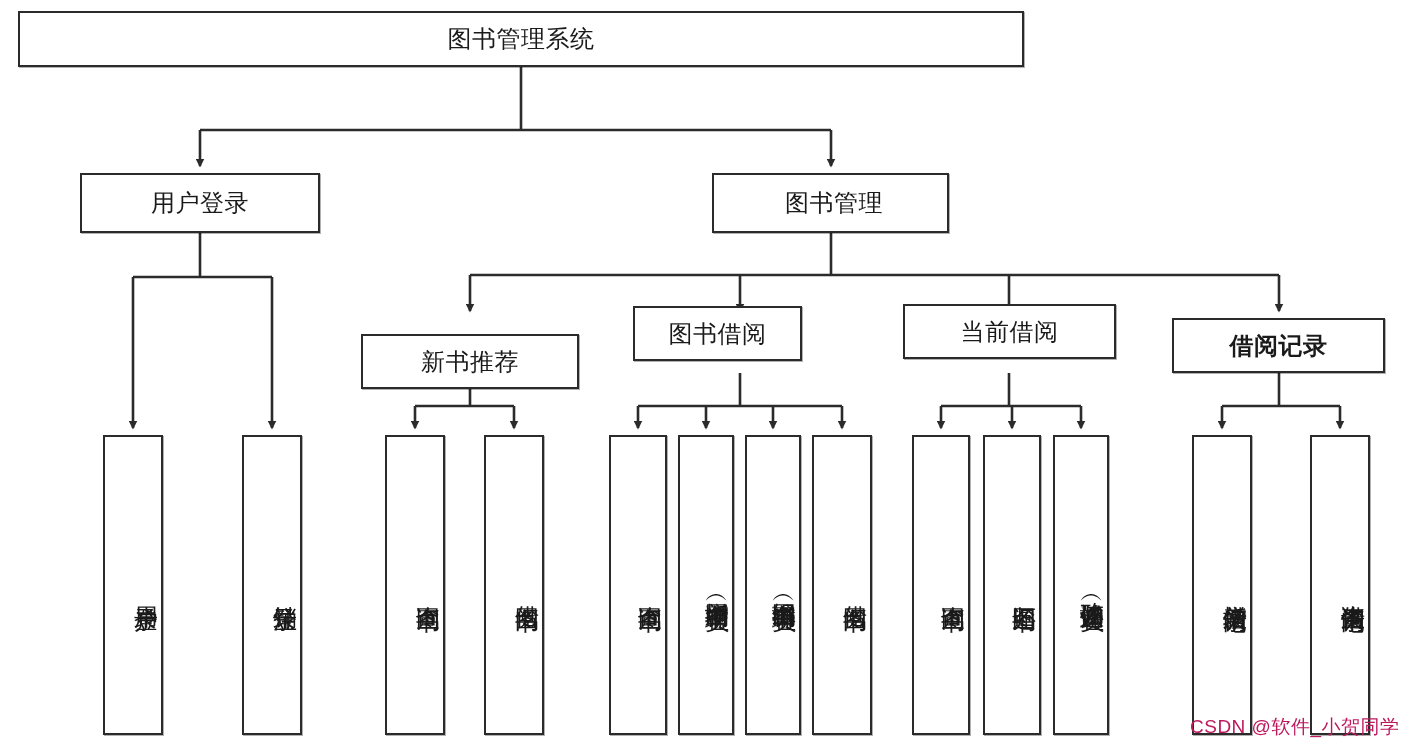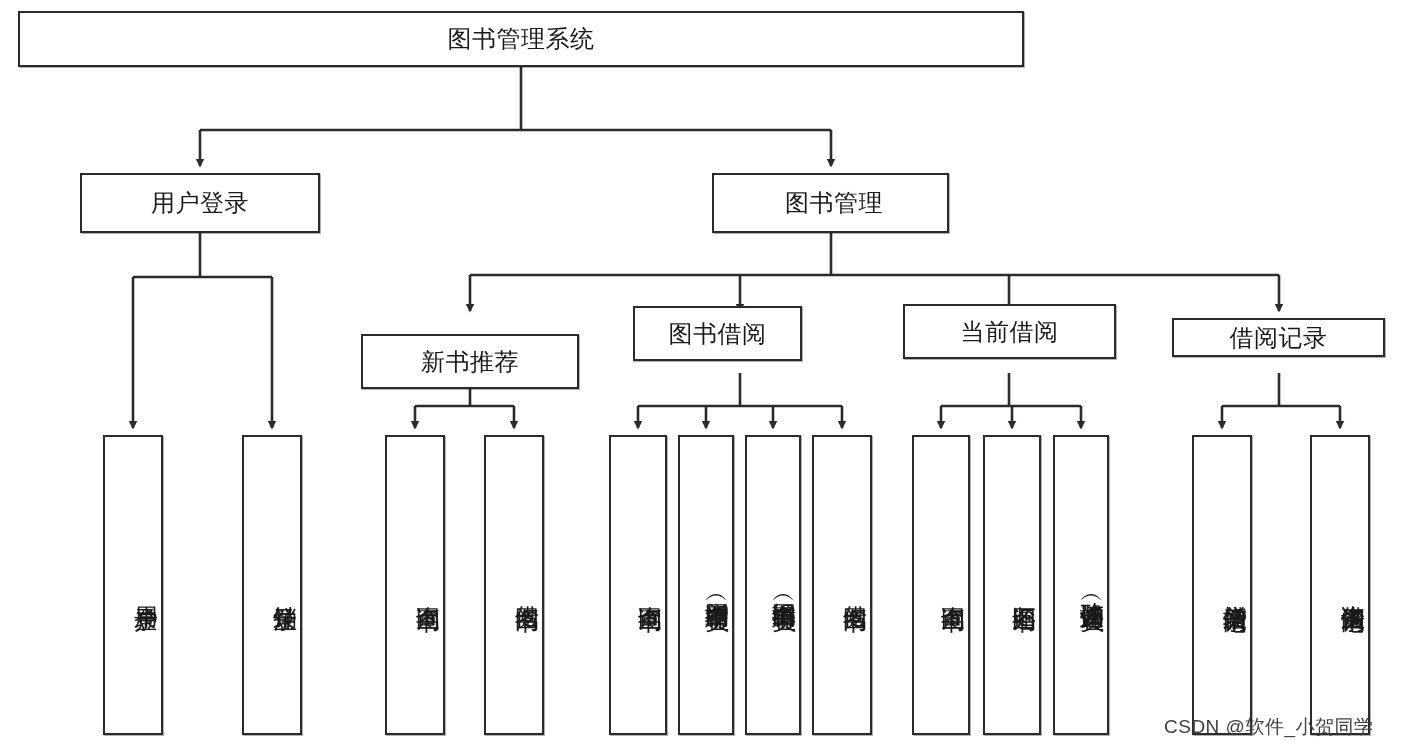--- a/index.html
+++ b/index.html
@@ -122,31 +122,31 @@
   </svg>
 
   <div class="node horiz" id="root-node" style="left: 18px; top: 11px; width: 1006px; height: 56px;">图书管理系统</div>
 
   <div class="node horiz" id="l1-0" style="left: 80px; top: 173px; width: 240px; height: 60px;">用户登录</div>
   <div class="node horiz" id="l1-1" style="left: 712px; top: 173px; width: 237px; height: 60px; padding-left: 7px;">图书管理</div>
 
   <div class="node horiz" id="l2-0" style="left: 361px; top: 334px; width: 218px; height: 55px;">新书推荐</div>
   <div class="node horiz" id="l2-1" style="left: 633px; top: 306px; width: 169px; height: 55px;">图书借阅</div>
   <div class="node horiz" id="l2-2" style="left: 903px; top: 304px; width: 213px; height: 55px;">当前借阅</div>
-  <div class="node horiz" id="l2-3" style="left: 1172px; top: 318px; width: 213px; height: 39px;">借阅记录</div>
+  <div class="node horiz" id="l2-3" style="left: 1172px; top: 318px; width: 213px; height: 55px; font-weight: bold;">借阅记录</div>
 
   <div class="node vert" id="leaf-0" style="left: 103px; top: 435px; width: 60px; height: 300px;">用户登录</div>
   <div class="node vert" id="leaf-1" style="left: 242px; top: 435px; width: 60px; height: 300px;">注销登录</div>
   <div class="node vert" id="leaf-2" style="left: 385px; top: 435px; width: 60px; height: 300px;">查询图书</div>
   <div class="node vert" id="leaf-3" style="left: 484px; top: 435px; width: 60px; height: 300px;">借阅图书</div>
   <div class="node vert" id="leaf-4" style="left: 609px; top: 435px; width: 58px; height: 300px;">查询图书</div>
   <div class="node vert topalign" id="leaf-5" style="left: 678px; top: 435px; width: 56px; height: 300px;">新增图书（管理员）</div>
   <div class="node vert topalign" id="leaf-6" style="left: 745px; top: 435px; width: 56px; height: 300px;">编辑图书（管理员）</div>
   <div class="node vert" id="leaf-7" style="left: 812px; top: 435px; width: 60px; height: 300px;">借阅图书</div>
   <div class="node vert" id="leaf-8" style="left: 912px; top: 435px; width: 58px; height: 300px;">查询图书</div>
   <div class="node vert" id="leaf-9" style="left: 983px; top: 435px; width: 58px; height: 300px;">归还图书</div>
   <div class="node vert topalign" id="leaf-10" style="left: 1053px; top: 435px; width: 56px; height: 300px;">确认归还（管理员）</div>
   <div class="node vert" id="leaf-11" style="left: 1192px; top: 435px; width: 60px; height: 300px;">新增借阅记录</div>
   <div class="node vert" id="leaf-12" style="left: 1310px; top: 435px; width: 60px; height: 300px;">查询借阅记录</div>
 
-  <div class="watermark" style="left: 1164px; top: 714px; color: #404040;">CSDN @软件_小贺同学</div>
+  <div class="watermark" style="left: 1190px; top: 714px; color: #be185d;">CSDN @软件_小贺同学</div>
 
 </div>
 
 </body></html>

